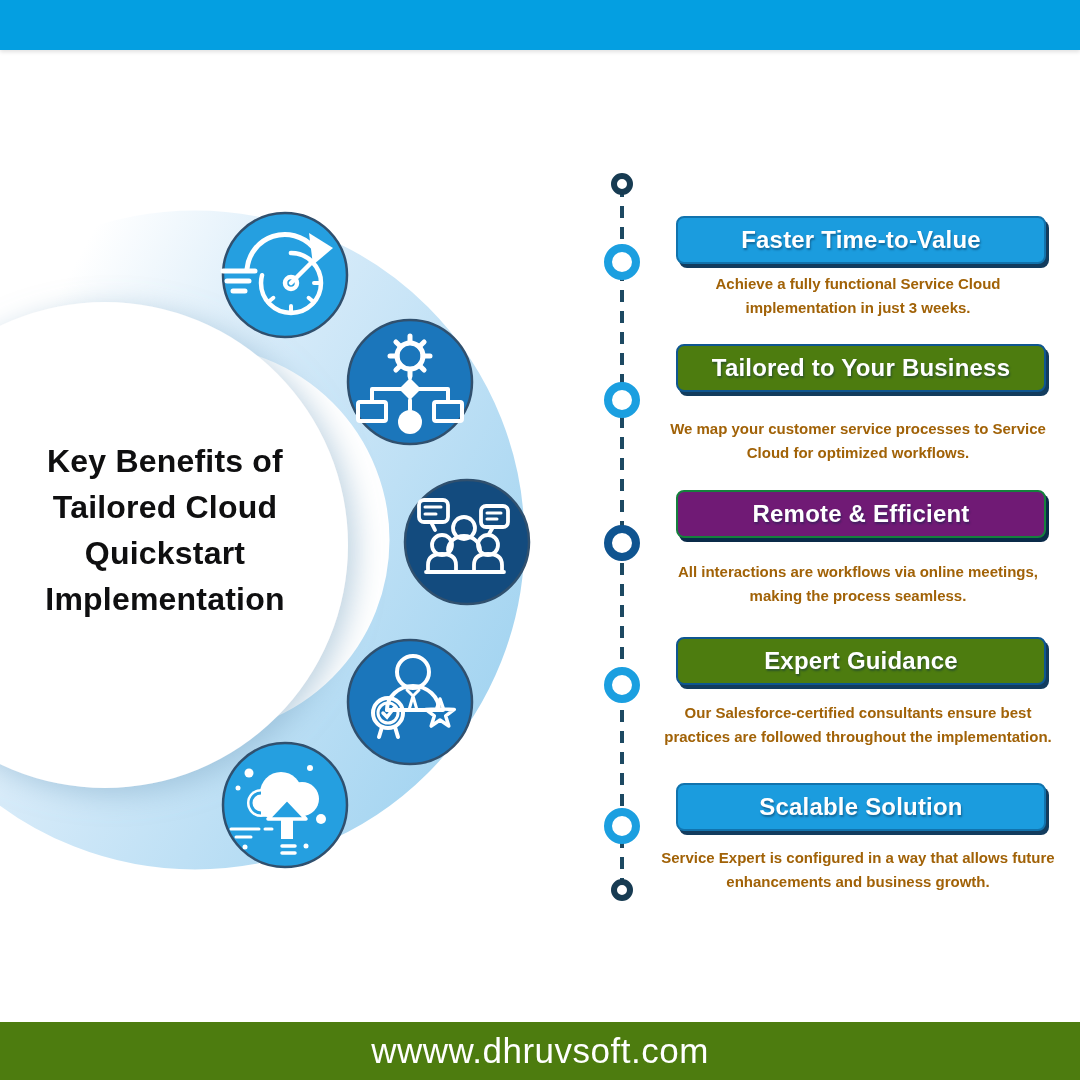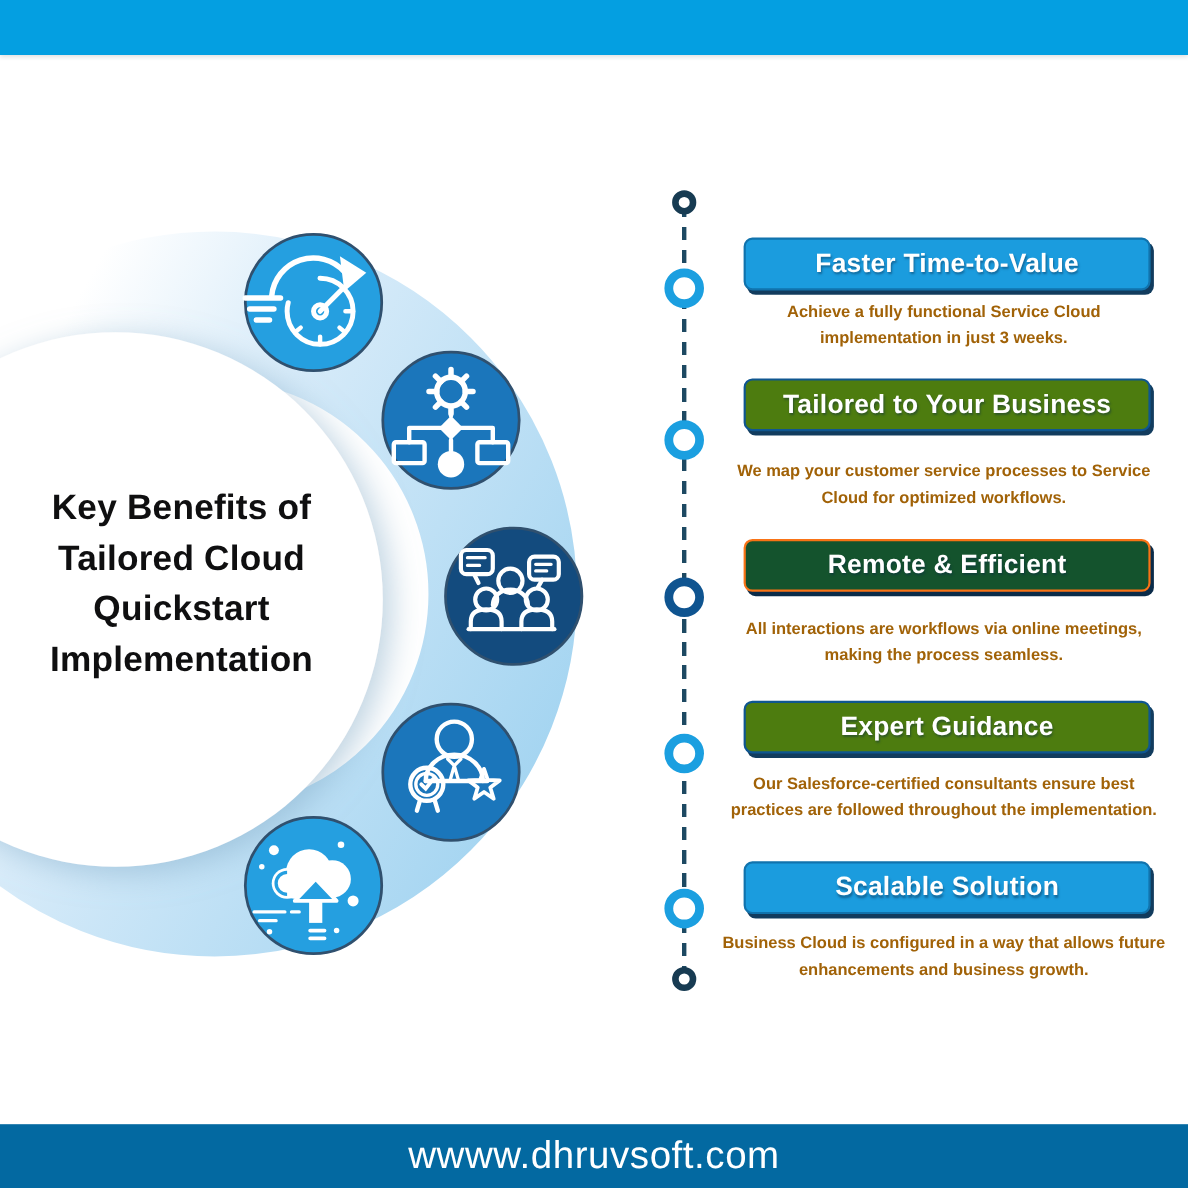--- a/index.html
+++ b/index.html
@@ -7,21 +7,21 @@
     position:relative;width:1080px;height:1080px;margin:0 auto;
     background:#ffffff;overflow:hidden;
     font-family:"Liberation Sans", sans-serif;
   }
   .top-bar{
     position:absolute;left:0;top:0;width:1080px;height:50px;
     background:#049fe1;box-shadow:0 2px 4px rgba(0,0,0,0.12);
   }
   .footer-bar{
     position:absolute;left:0;top:1022px;width:1080px;height:58px;
-    background:#0369a1;display:flex;align-items:center;justify-content:center;
+    background:#4d7c0f;display:flex;align-items:center;justify-content:center;
   }
   .footer-bar span{color:#ffffff;font-size:35px;font-weight:400;letter-spacing:0.5px;}
   .left-graphic{position:absolute;left:0;top:150px;}
   .main-title{
     position:absolute;left:0;top:438px;width:330px;margin:0;
     text-align:center;color:#0f0f10;font-size:32px;line-height:1.44;
     font-weight:bold;letter-spacing:0.2px;
   }
   
   .tl-line{
@@ -43,21 +43,21 @@
   .banner{
     position:absolute;left:676px;width:370px;height:48px;box-sizing:border-box;
     border-radius:8px;display:flex;align-items:center;justify-content:center;
   }
   .banner span{
     color:#ffffff;font-size:24px;font-weight:bold;letter-spacing:0.2px;
     text-shadow:1px 2px 2px rgba(8,40,70,0.45);
   }
   .banner-light{background:#1b9cde;border:2px solid #1173ad;box-shadow:3px 4px 0 #123c5e;}
   .banner-medium{background:#4d7c0f;border:2px solid #0f5690;box-shadow:3px 4px 0 #123c5e;}
-  .banner-dark{background:#14532d;border:2px solid #f97316;box-shadow:3px 4px 0 #0a2b49;}
+  .banner-dark{background:#701a75;border:2px solid #15803d;box-shadow:3px 4px 0 #0a2b49;}
   .b1{top:216px;} .b2{top:344px;} .b3{top:490px;} .b4{top:637px;} .b5{top:783px;}
   
   .desc{
     position:absolute;margin:0;text-align:center;color:#a16207;
     font-size:15px;font-weight:bold;line-height:24px;
   }
   .dn{left:663px;width:390px;}
   .dw{left:640px;width:436px;}
   .d1{top:272px;} .d2{top:417px;} .d3{top:560px;} .d4{top:701px;} .d5{top:846px;}
 </style>
@@ -194,19 +194,19 @@
   <p class="desc dn d3">All interactions are workflows via online meetings, making the process seamless.</p>
 
   <div class="banner banner-medium b4">
     <span>Expert Guidance</span>
   </div>
   <p class="desc dn d4">Our Salesforce-certified consultants ensure best practices are followed throughout the implementation.</p>
 
   <div class="banner banner-light b5">
     <span>Scalable Solution</span>
   </div>
-  <p class="desc dw d5">Business Cloud is configured in a way that allows future enhancements and business growth.</p>
+  <p class="desc dw d5">Service Expert is configured in a way that allows future enhancements and business growth.</p>
 
   <div class="footer-bar">
     <span>wwww.dhruvsoft.com</span>
   </div>
 
 </div>
 
 </body></html>

